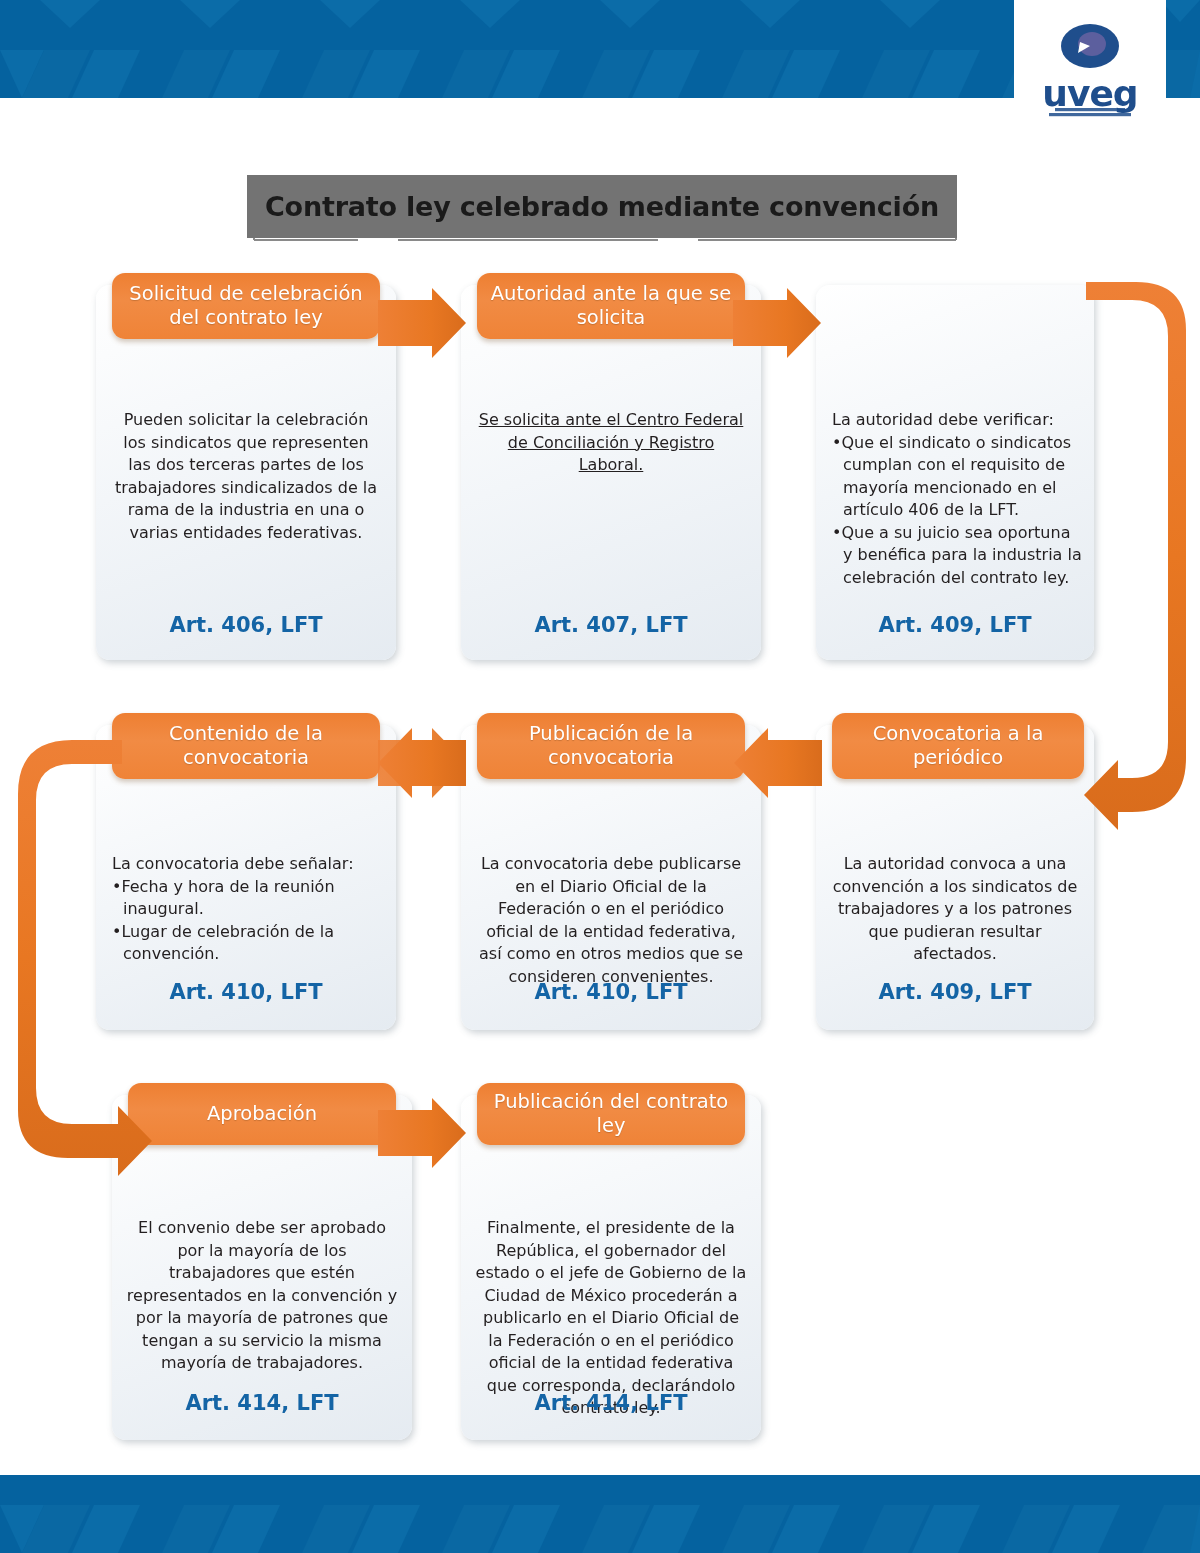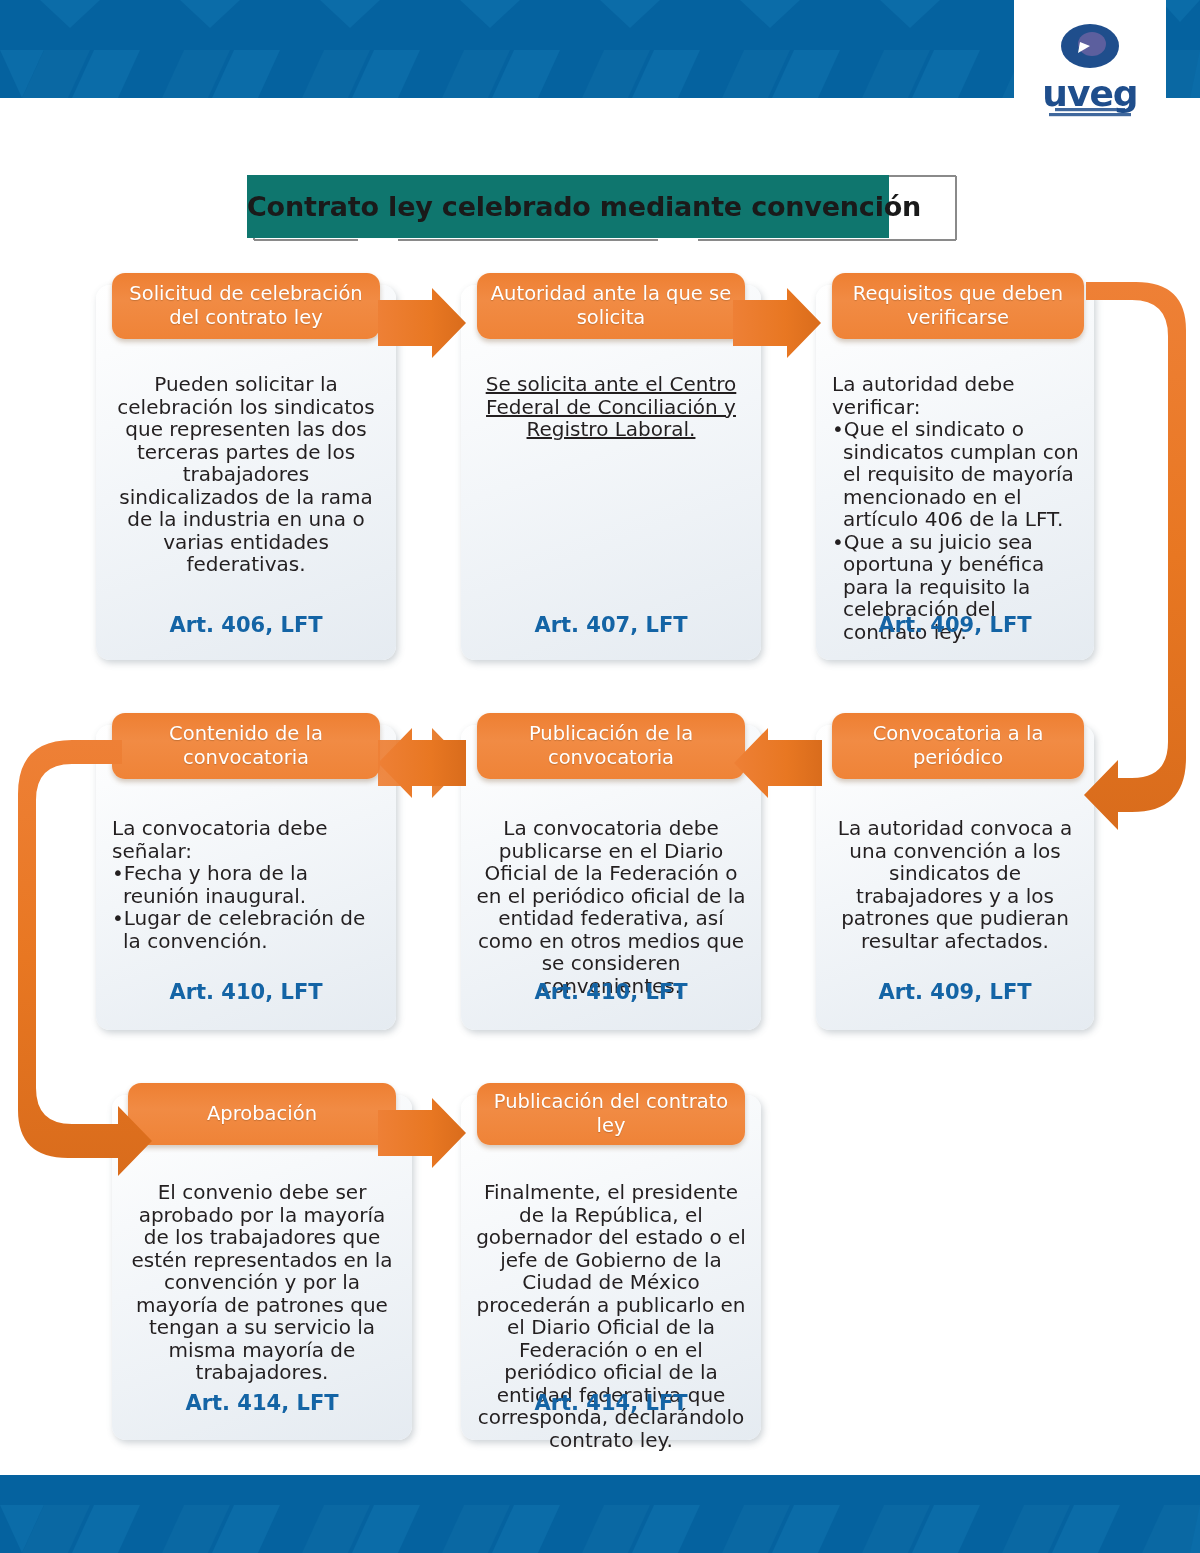--- a/index.html
+++ b/index.html
@@ -33,23 +33,23 @@
   .logo-wrap {
     position: absolute; left: 0; top: 22px; width: 152px;
     display: flex; flex-direction: column; align-items: center;
   }
   .logo-mark { width: 64px; height: 50px; }
   .logo-word { margin-top: 2px; }
 
   
   .title-zone { position: absolute; left: 238px; top: 168px; width: 730px; height: 80px; z-index: 4; }
   .title-fill {
-    position: absolute; left: 9px; top: 7px; width: 642px; height: 63px;
-    background: #0f766e;
-    display: flex; align-items: center; justify-content: flex-start;
+    position: absolute; left: 9px; top: 7px; width: 710px; height: 63px;
+    background: #737373;
+    display: flex; align-items: center; justify-content: center;
   }
   .title-text {
     font-size: 27px; font-weight: bold; color: #1a1a1a; letter-spacing: -0.2px;
     white-space: nowrap;
   }
 
   
   .flow { position: absolute; left: 0; top: 0; width: 1200px; height: 1553px; z-index: 3; }
 
   
@@ -69,22 +69,23 @@
     text-align: center;
     z-index: 4;
   }
   .card-head span {
     color: #ffffff; font-size: 19.5px; line-height: 24px; font-weight: normal;
     text-shadow: 0 1px 1px rgba(120,70,30,0.35);
   }
   .card-body {
     position: absolute; left: 0; width: 100%;
     padding: 0 14px;
-    font-size: 20px; line-height: 22.5px; color: #231f20;
+    font-size: 16px; line-height: 22.5px; color: #231f20;
     text-align: center;
+    margin-top: 36px;
   }
   .card-body.left { text-align: left; padding: 0 12px 0 16px; }
   .card-body ul { list-style: none; margin: 0; padding: 0; }
   .card-body li { text-indent: -11px; padding-left: 11px; }
   .card-body li::before { content: "\2022 "; }
   .card-art {
     position: absolute; left: 0; width: 100%;
     text-align: center;
     font-size: 21px; font-weight: bold; color: #1464a5;
   }
@@ -255,28 +256,25 @@
 
   <div class="card" style="left:461px;top:285px;width:300px;height:375px;">
     <div class="card-head" style="width:268px;height:66px;">
       <span>Autoridad ante la que se solicita</span>
     </div>
     <div class="card-body" style="top:88px;text-decoration:underline;">Se solicita ante el Centro Federal de Conciliación y Registro Laboral.</div>
     <div class="card-art" style="top:328px;">Art. 407, LFT</div>
   </div>
 
   <div class="card" style="left:816px;top:285px;width:278px;height:375px;">
-    <div class="card-head" style="width:252px;height:66px;">
-      <span>Requisitos que deben verificarse</span>
-    </div>
     <div class="card-body left" style="top:88px;">
       <div>La autoridad debe verificar:</div>
       <ul>
         <li>Que el sindicato o sindicatos cumplan con el requisito de mayoría mencionado en el artículo 406 de la LFT.</li>
-        <li>Que a su juicio sea oportuna y benéfica para la requisito la celebración del contrato ley.</li>
+        <li>Que a su juicio sea oportuna y benéfica para la industria la celebración del contrato ley.</li>
       </ul>
     </div>
     <div class="card-art" style="top:328px;">Art. 409, LFT</div>
   </div>
 
   <div class="card" style="left:96px;top:725px;width:300px;height:305px;">
     <div class="card-head" style="width:268px;height:66px;">
       <span>Contenido de la convocatoria</span>
     </div>
     <div class="card-body left" style="top:92px;">

